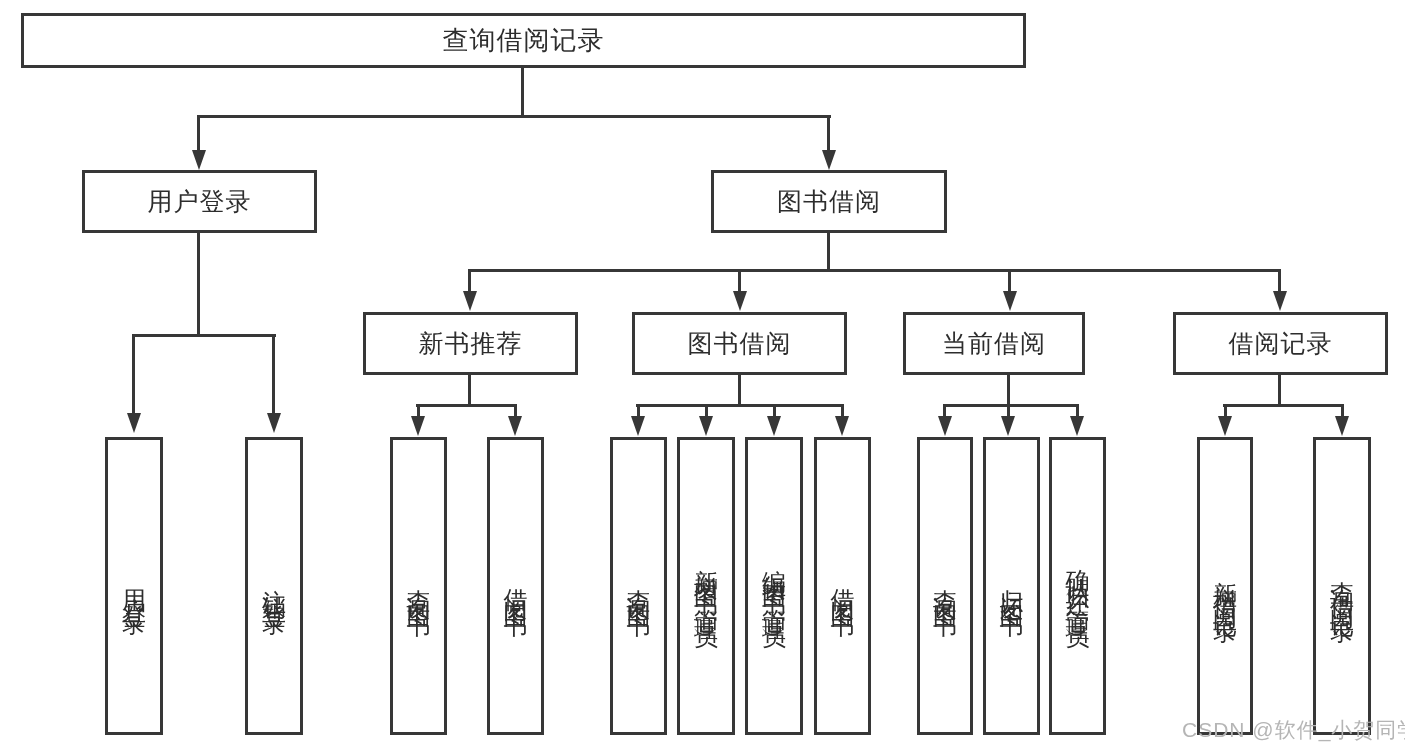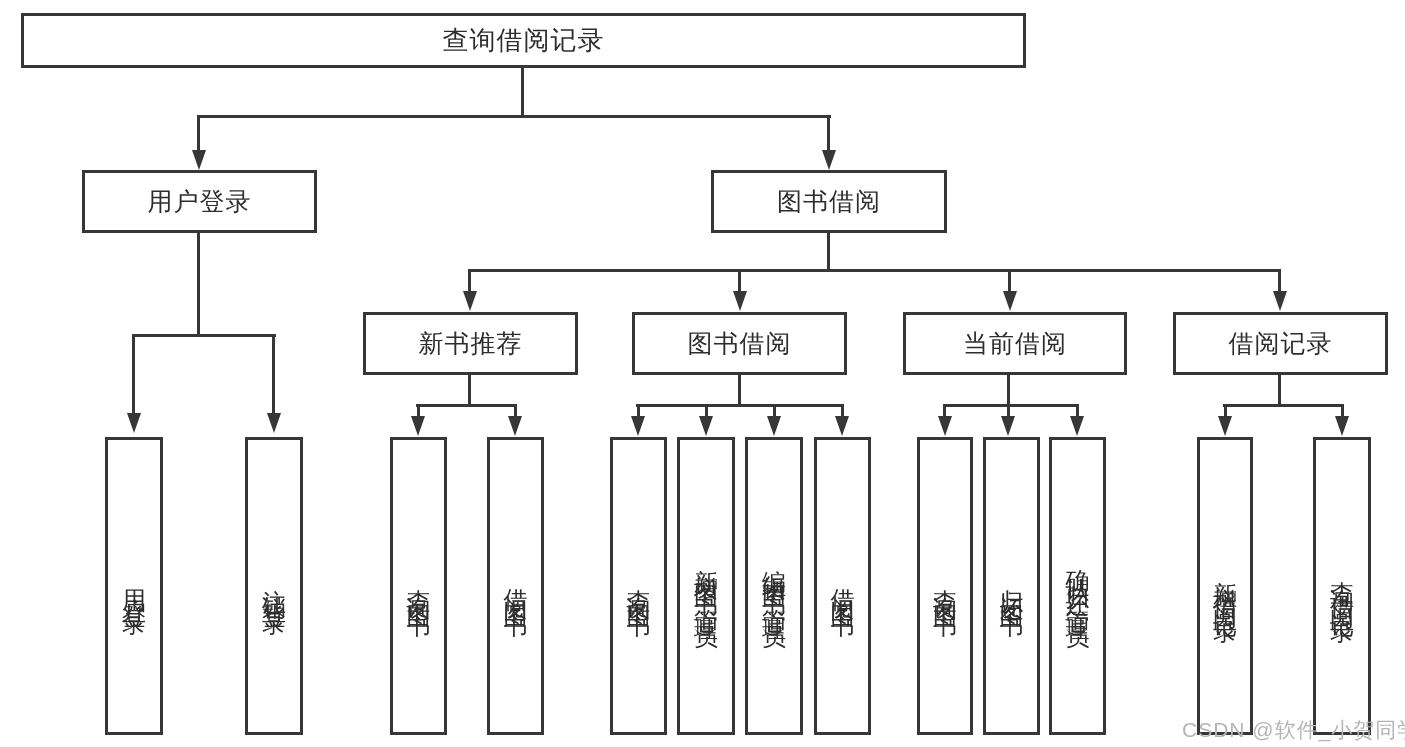--- a/index.html
+++ b/index.html
@@ -62,21 +62,21 @@
 
 <div class="canvas">
 
   <div class="box root" style="left:21px;top:13px;width:1005px;height:55px;">查询借阅记录</div>
 
   <div class="box" style="left:82px;top:170px;width:235px;height:63px;">用户登录</div>
   <div class="box" style="left:711px;top:170px;width:236px;height:63px;">图书借阅</div>
 
   <div class="box" style="left:363px;top:312px;width:215px;height:63px;">新书推荐</div>
   <div class="box" style="left:632px;top:312px;width:215px;height:63px;">图书借阅</div>
-  <div class="box" style="left:903px;top:312px;width:224px;height:63px;text-align:center;">当前借阅</div>
+  <div class="box" style="left:903px;top:312px;width:182px;height:63px;text-align:center;">当前借阅</div>
   <div class="box" style="left:1173px;top:312px;width:215px;height:63px;">借阅记录</div>
 
   <div class="box leaf" style="left:105px;top:437px;width:58px;height:298px;">用户登录</div>
   <div class="box leaf" style="left:245px;top:437px;width:58px;height:298px;">注销登录</div>
 
   <div class="box leaf" style="left:390px;top:437px;width:57px;height:298px;">查询图书</div>
   <div class="box leaf" style="left:487px;top:437px;width:57px;height:298px;">借阅图书</div>
 
   <div class="box leaf" style="left:610px;top:437px;width:57px;height:298px;">查询图书</div>
   <div class="box leaf" style="left:677px;top:437px;width:58px;height:298px;">新增图书（管理员）</div>

